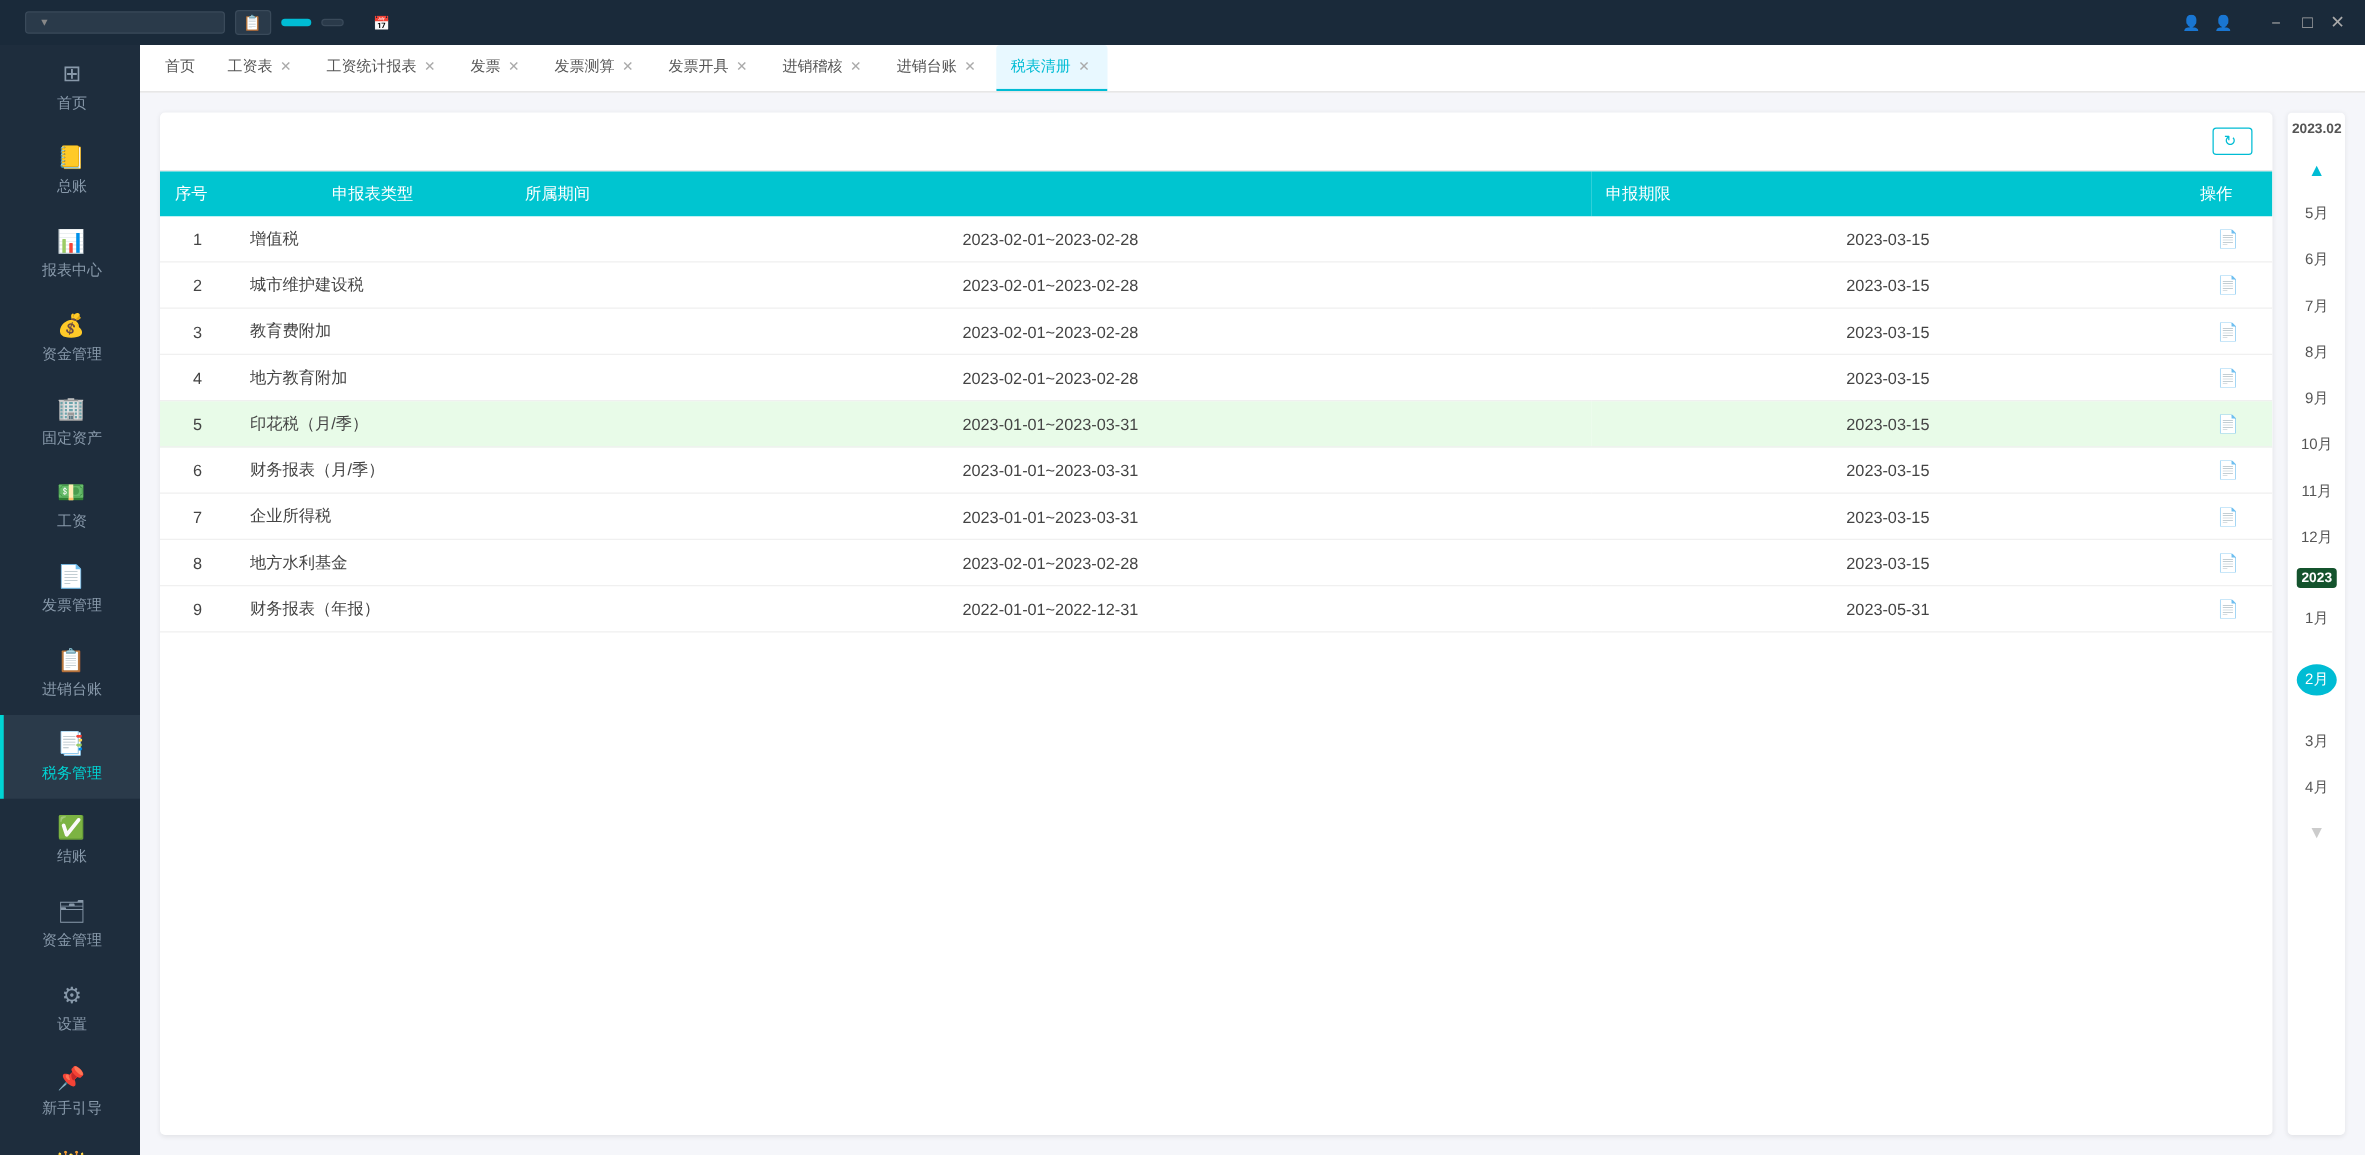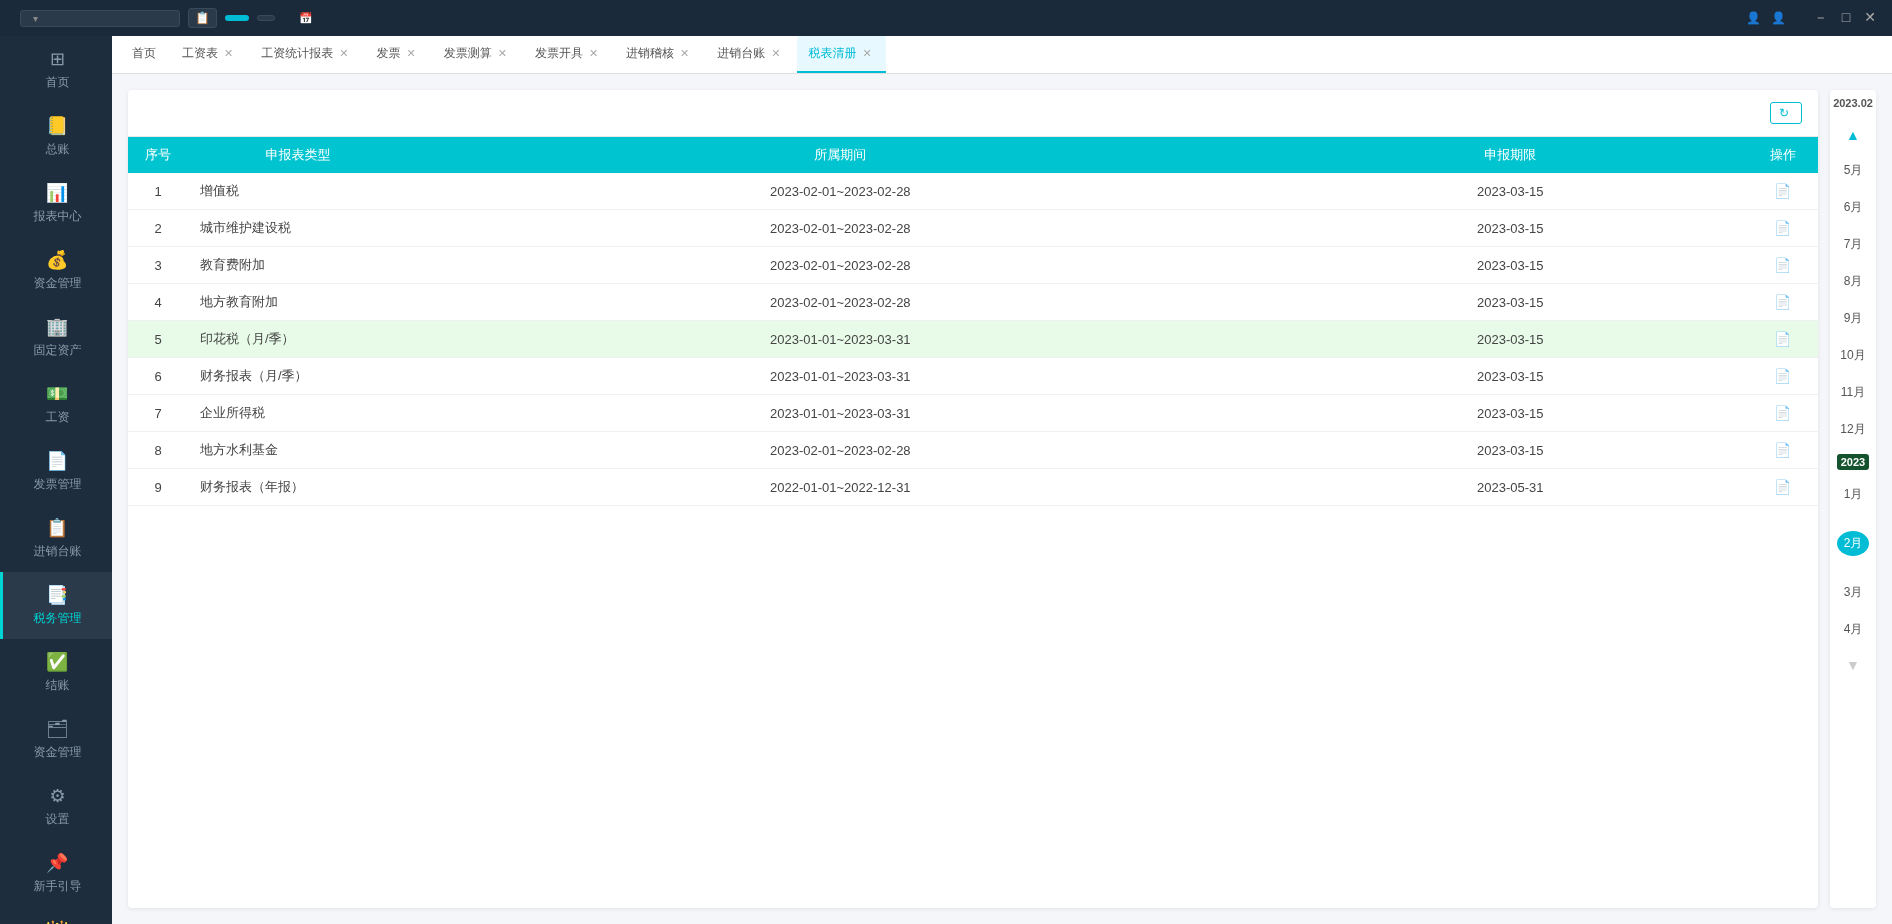--- a/index.html
+++ b/index.html
@@ -190,21 +190,21 @@
       width: 100%;
       border-collapse: collapse;
       font-size: 13px;
     }
     .data-table thead tr {
       background: #00c5d0;
       color: #fff;
     }
     .data-table thead th {
       padding: 9px 12px;
-      text-align: center;
+      text-align: left;
       font-weight: 500;
       white-space: nowrap;
     }
     .data-table thead th:first-child { width: 60px; }
     .data-table thead th:nth-child(2) { text-align: center; width: 220px; }
     .data-table thead th:nth-child(3) { }
     .data-table thead th:nth-child(4) { }
     .data-table thead th:last-child { width: 70px; }
 
     .data-table tbody tr {

